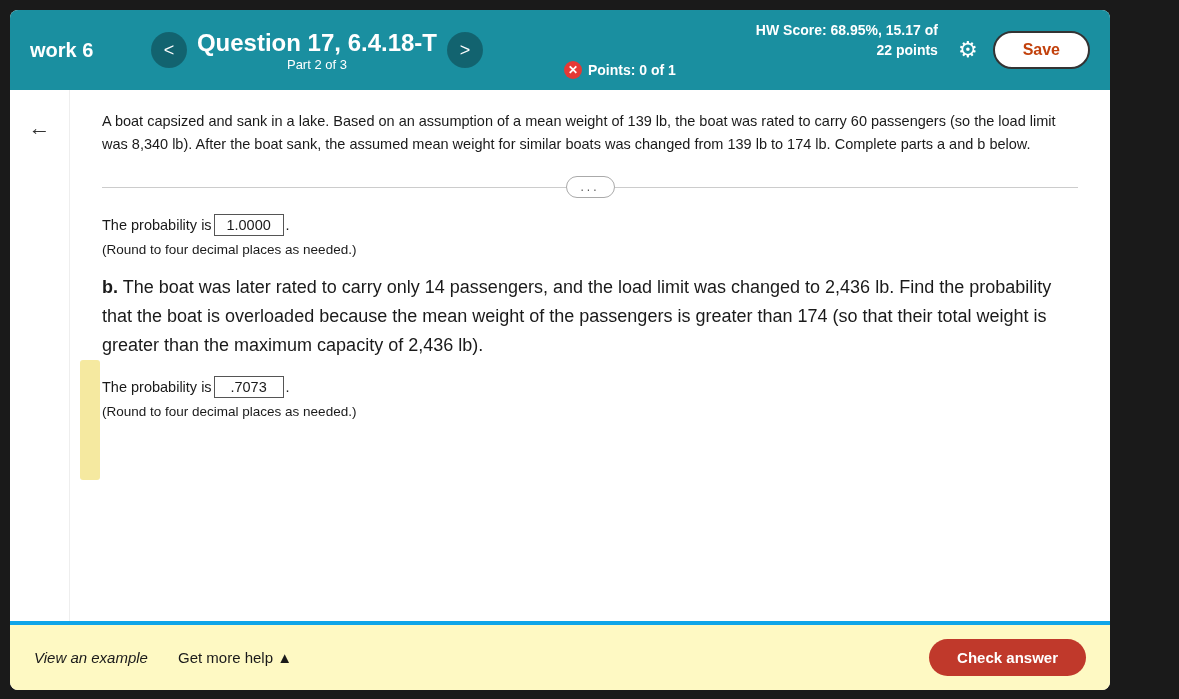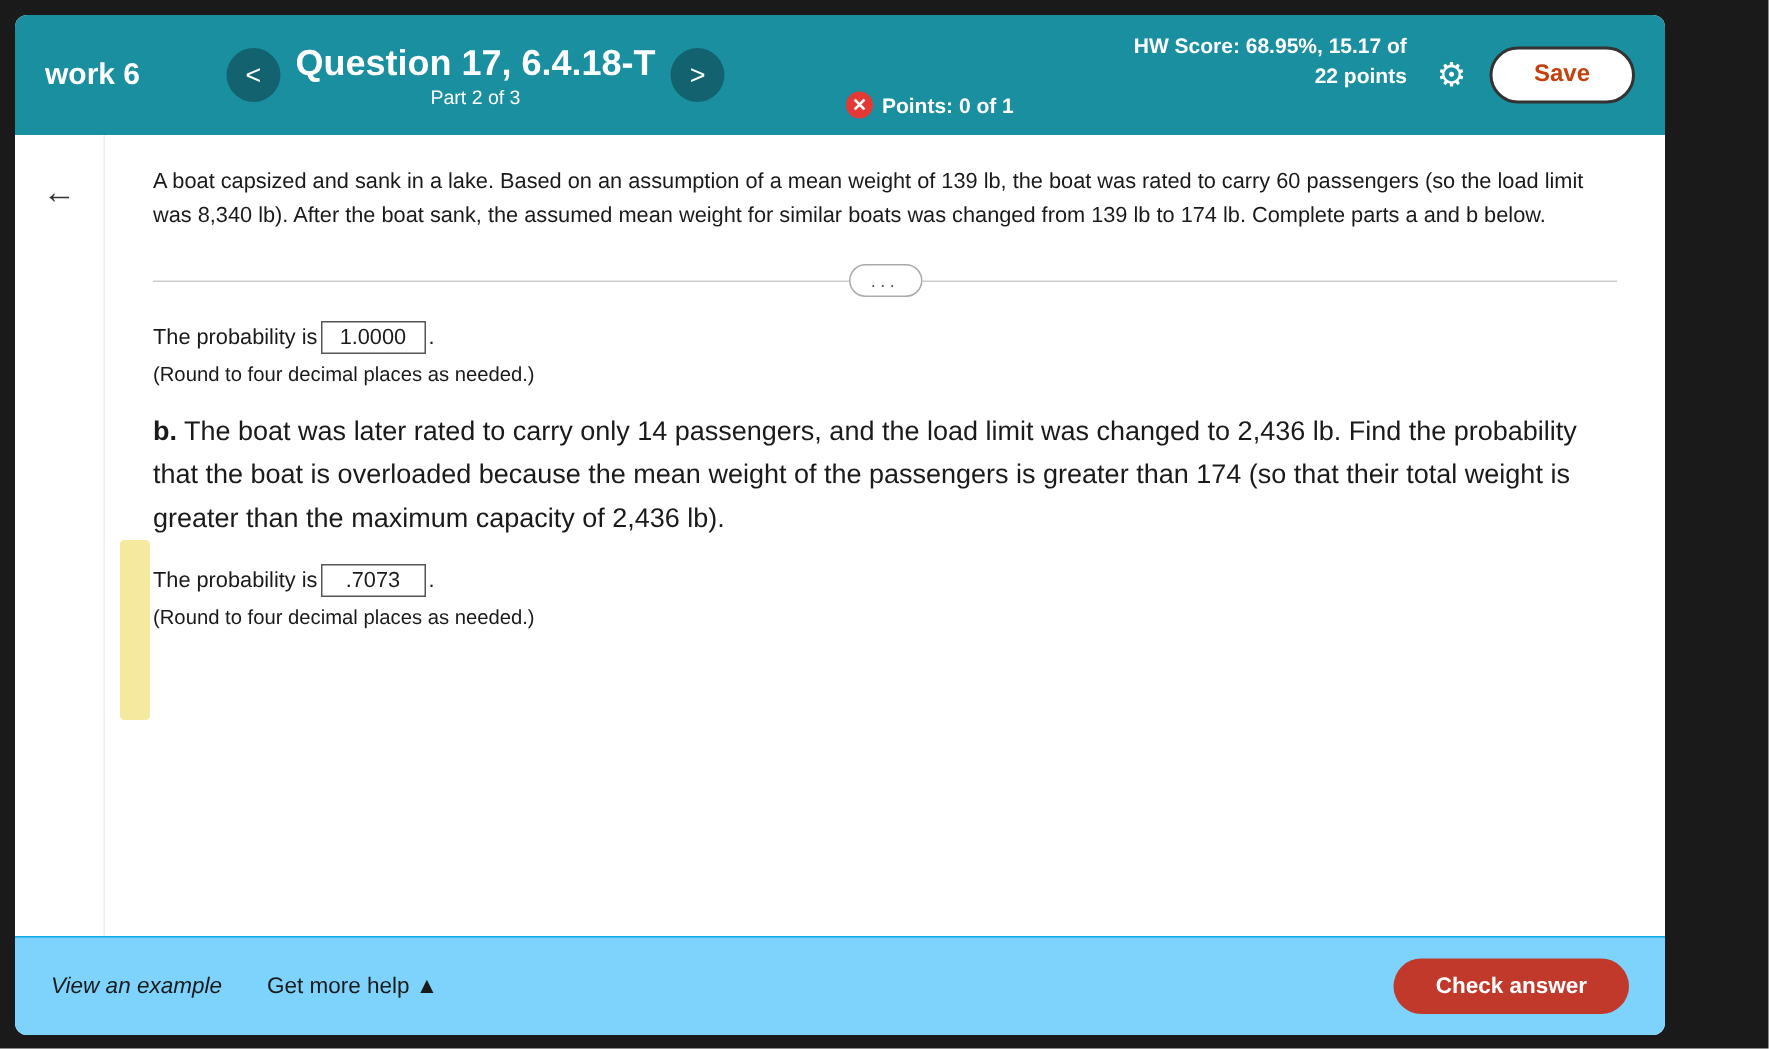--- a/index.html
+++ b/index.html
@@ -242,22 +242,22 @@
       line-height: 1.6;
       margin-bottom: 16px;
     }
 
     .part-b strong {
       font-weight: bold;
     }
 
     
     .footer {
-      background: #7dd3fc;
-      border-top: 1px solid #0ea5e9;
+      background: #fef9c3;
+      border-top: 4px solid #0ea5e9;
       padding: 14px 24px;
       display: flex;
       align-items: center;
       gap: 30px;
     }
 
     .footer-link {
       font-size: 15px;
       color: #1a1a1a;
       cursor: pointer;

